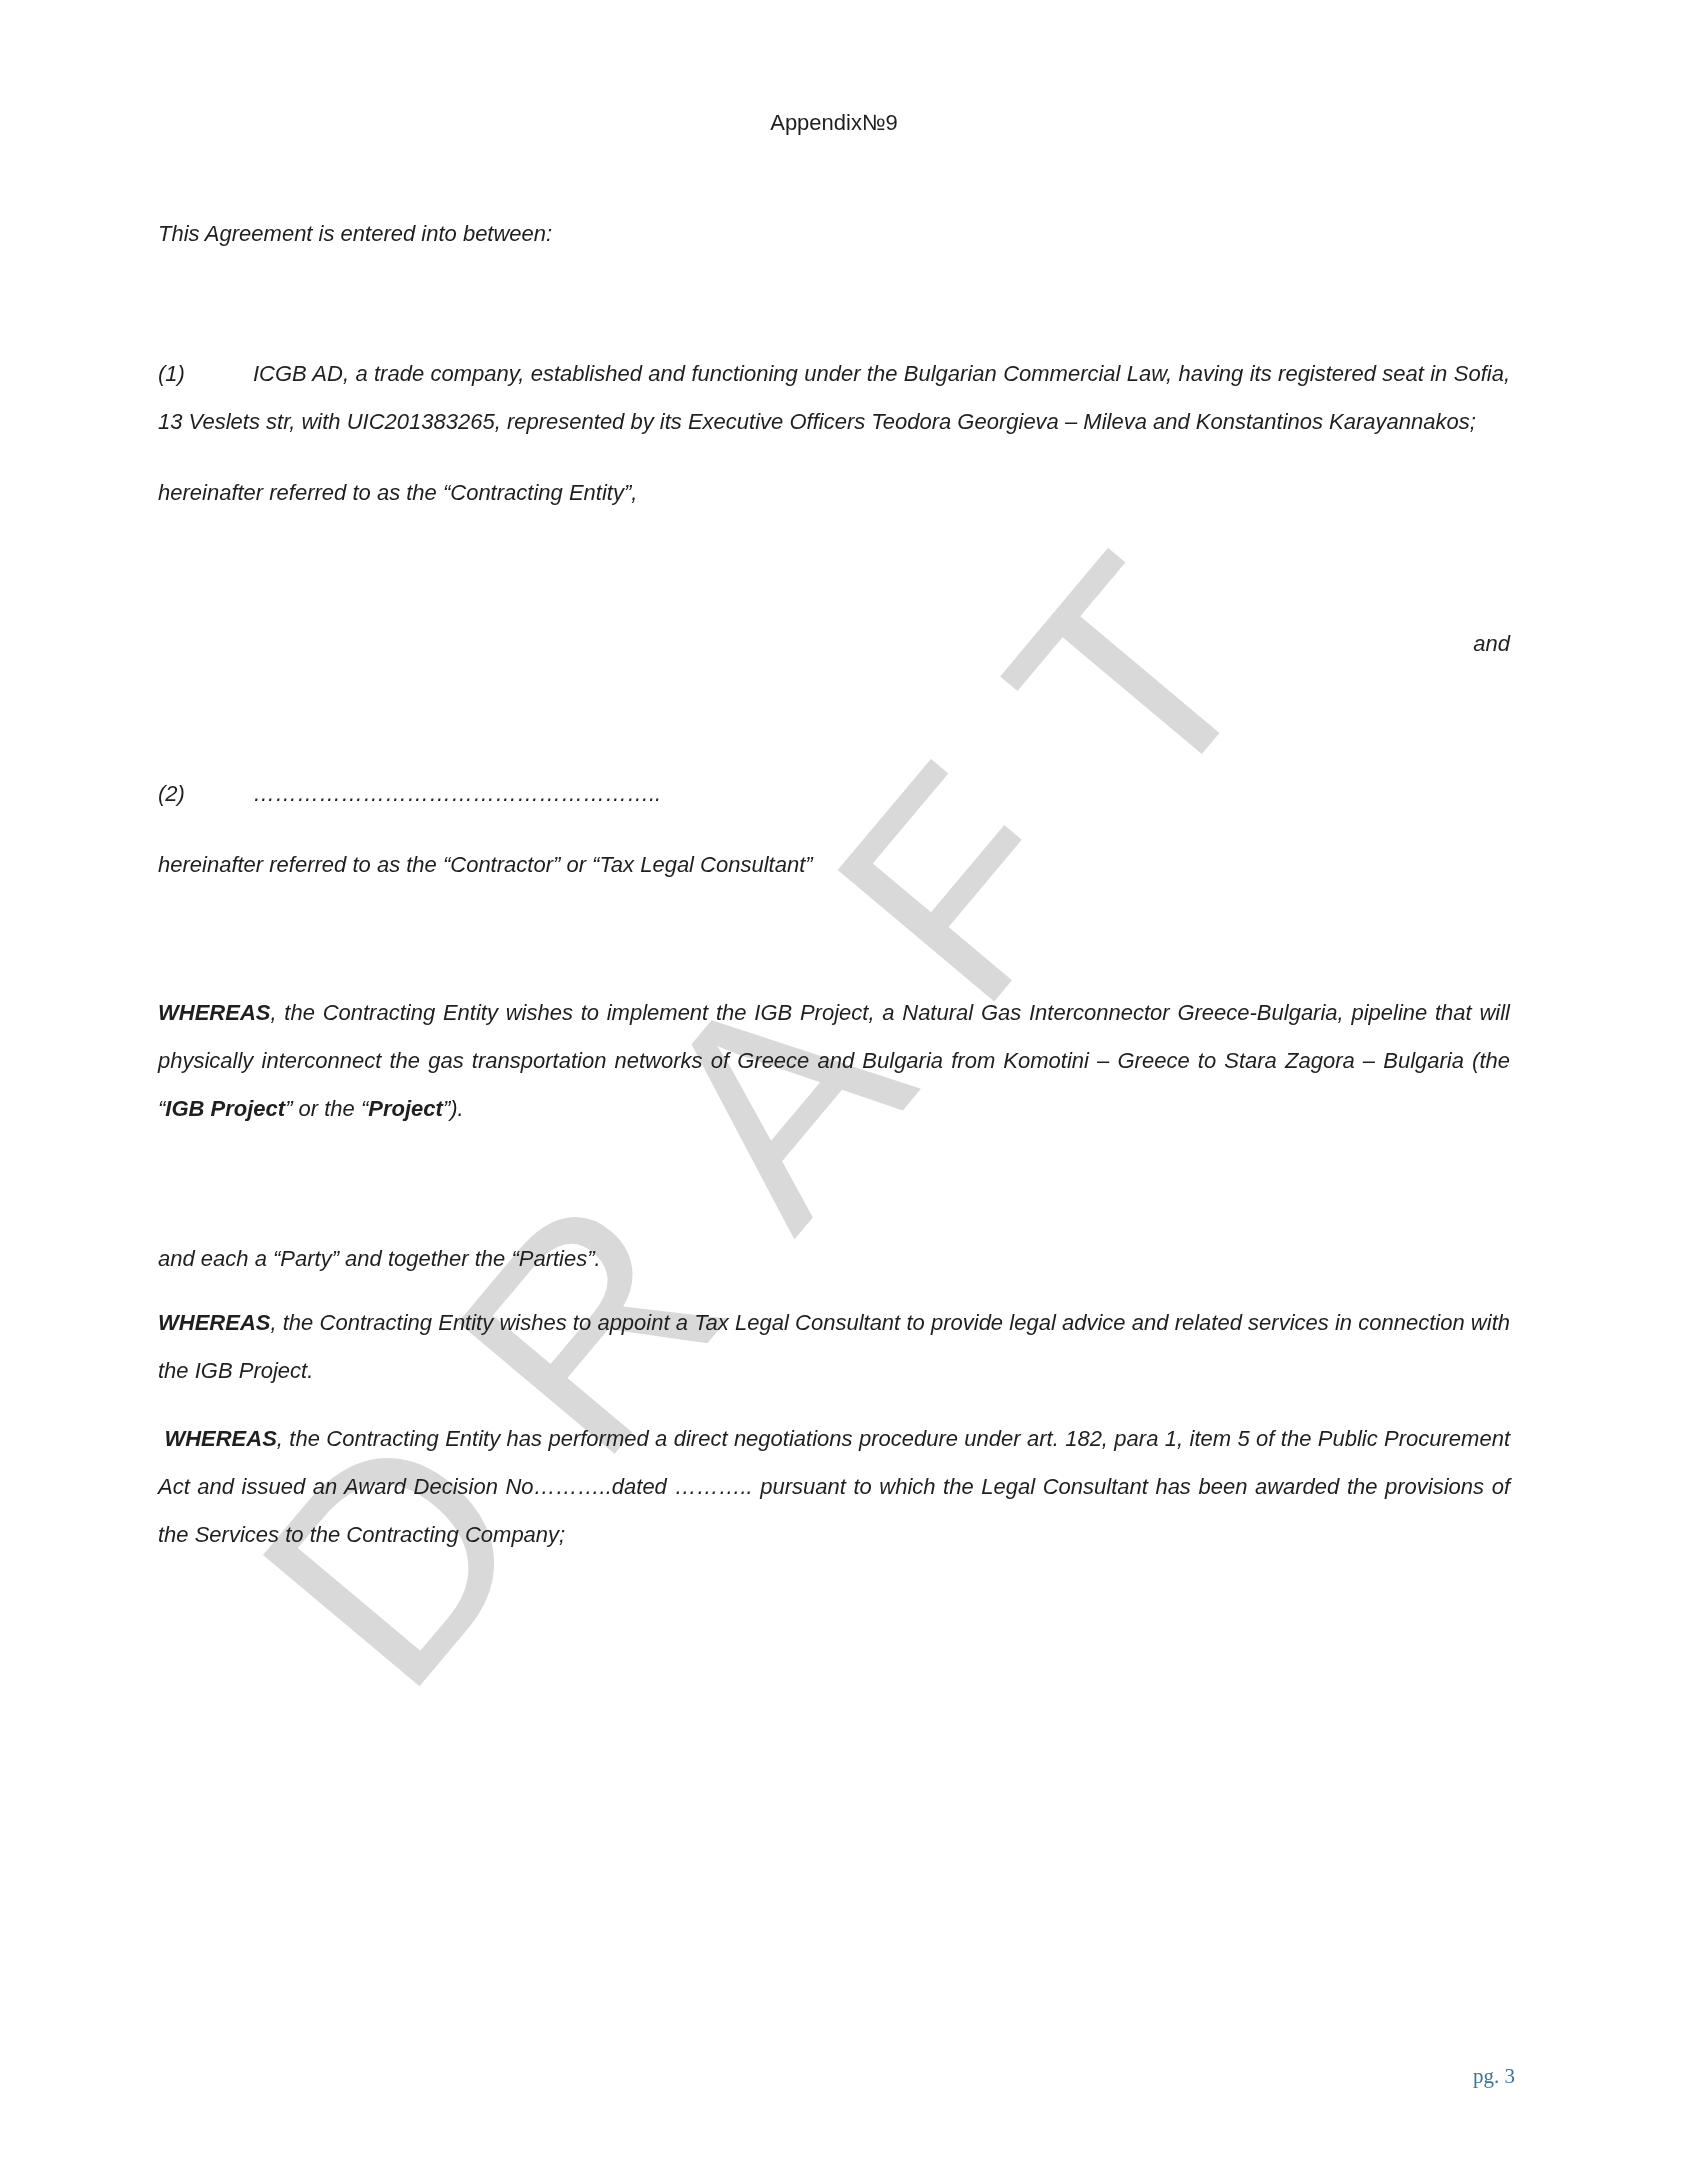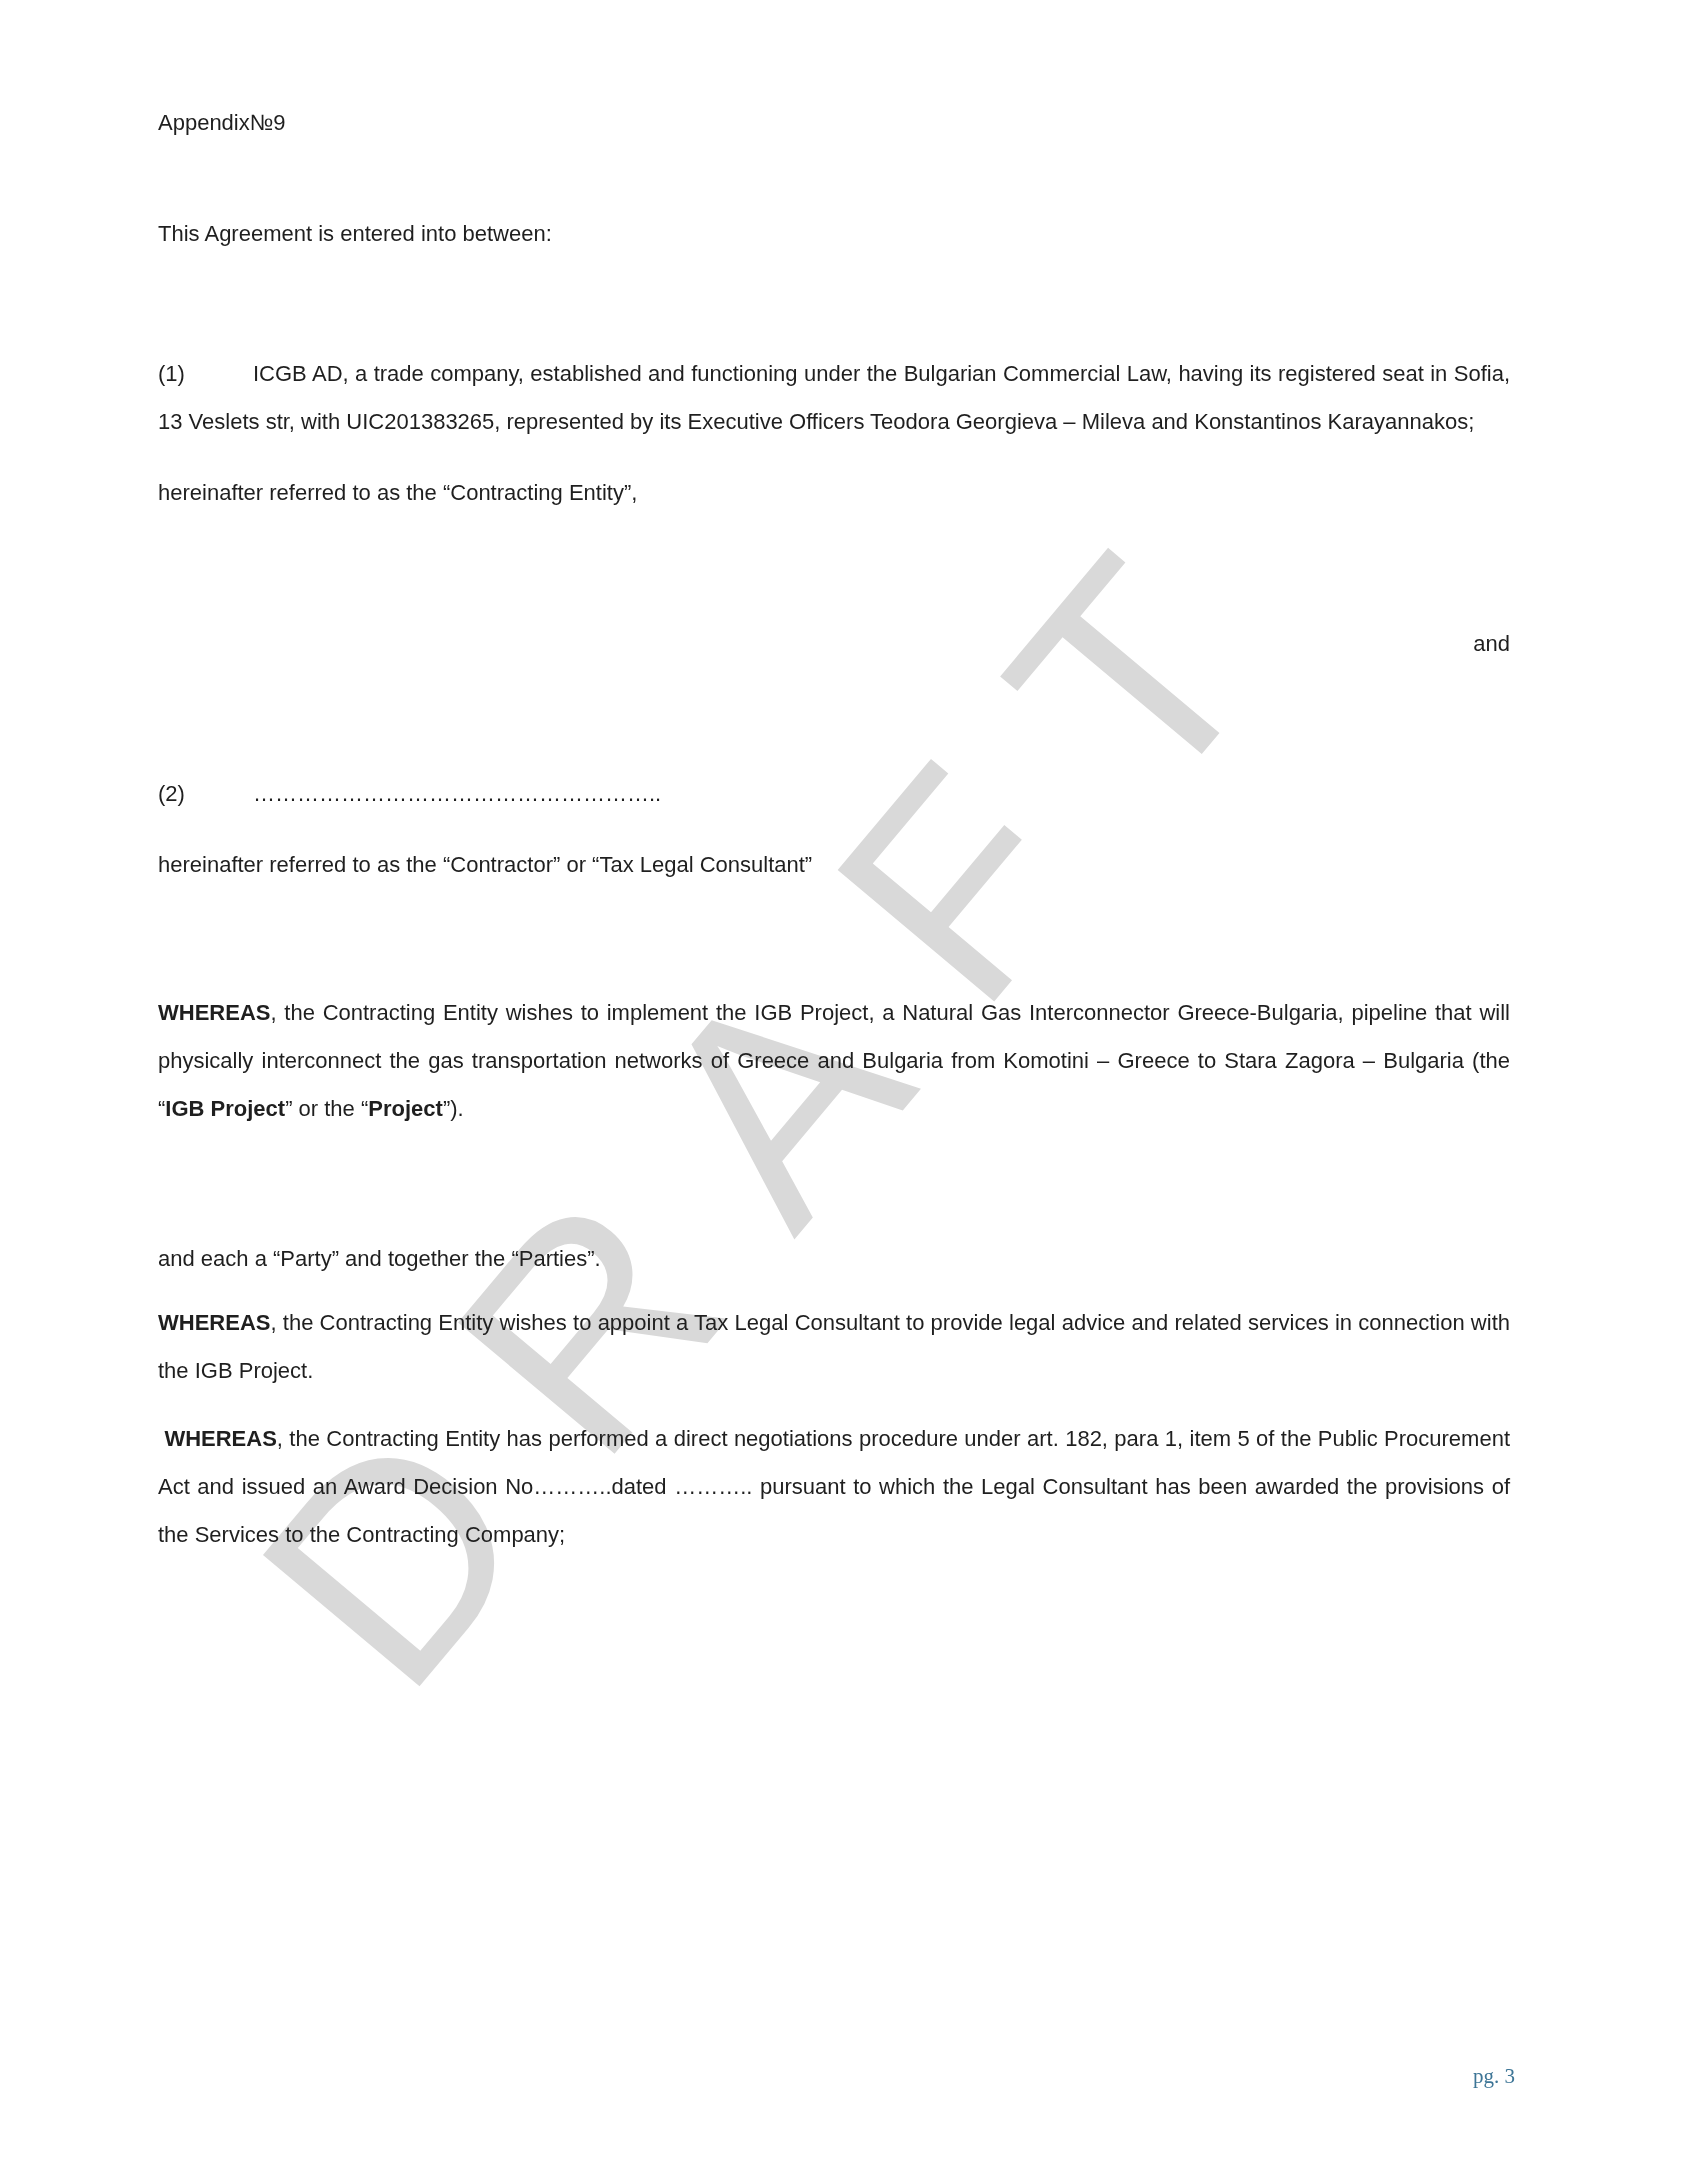--- a/index.html
+++ b/index.html
@@ -31,23 +31,23 @@
     transform-origin: center center;
     z-index: 0;
     user-select: none;
     white-space: nowrap;
   }
   .content {
     position: relative;
     z-index: 1;
     padding: 99px 173px 0 158px;
   }
-  .para { line-height: 48px; }
+  .para { line-height: 48px; font-style: italic; }
   .justify { text-align: justify; }
-  .header-right { text-align: left; line-height: 48px; }
+  .header-right { text-align: center; line-height: 48px; }
   .centered { text-align: center; }
   .marker { display: inline-block; width: 95px; }
   .mt-intro   { margin-top: 63px; }
   .mt-party1  { margin-top: 92px; }
   .mt-ref1    { margin-top: 23px; }
   .mt-and     { margin-top: 103px; text-align: right; }
   .mt-party2  { margin-top: 102px; }
   .mt-ref2    { margin-top: 23px; }
   .mt-parties { margin-top: 102px; }
   .mt-w1      { margin-top: 100px; }

